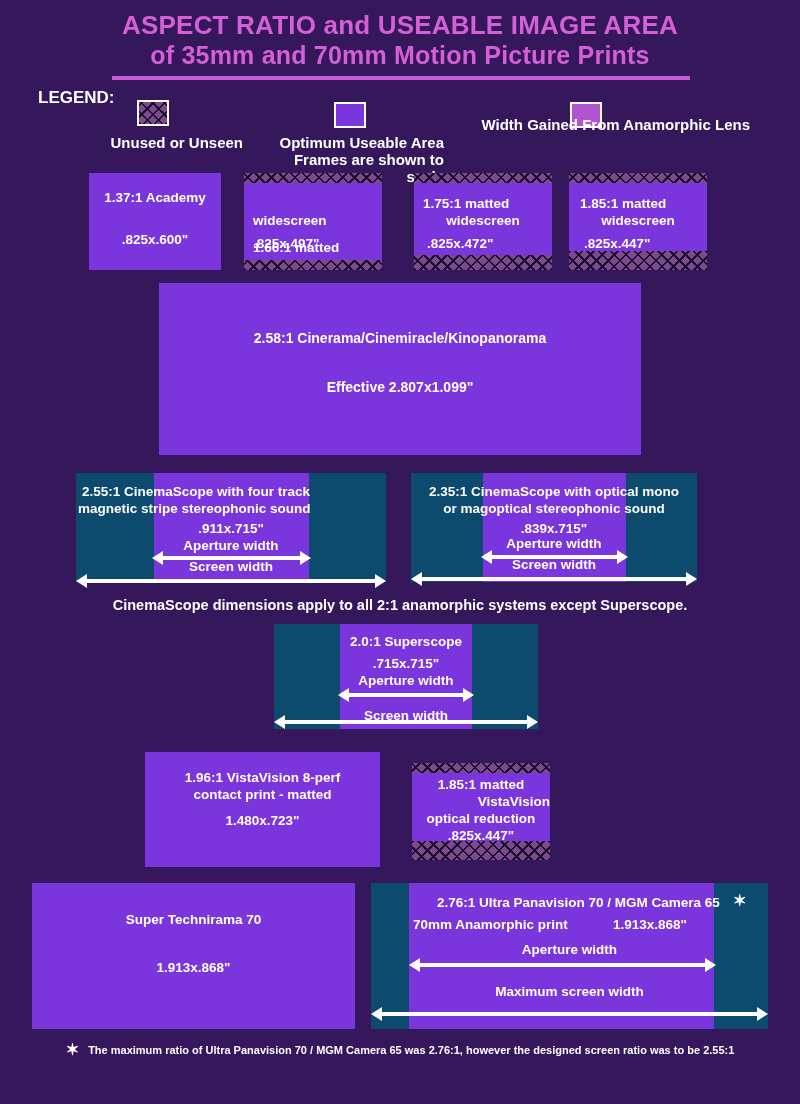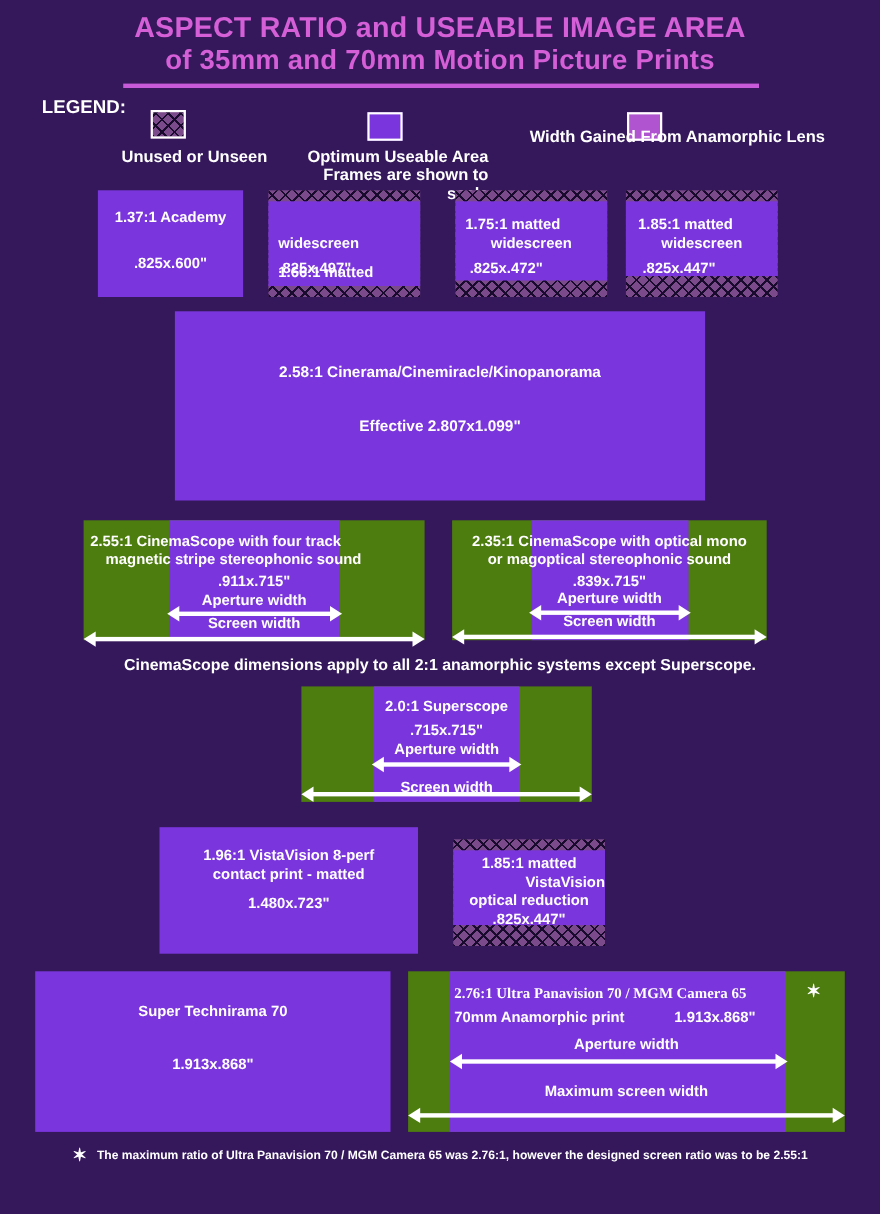--- a/index.html
+++ b/index.html
@@ -37,21 +37,21 @@
       repeating-linear-gradient(45deg, #190b2e 0 1.6px, transparent 1.6px 8px),
       repeating-linear-gradient(-45deg, #190b2e 0 1.6px, transparent 1.6px 8px);
   }
   .sw-optimum{background:#7b35dc;}
   .sw-gained{background:#b055cf;}
   .legend-cap{color:#ffffff;font-weight:bold;font-size:15px;text-align:right;}
 
   
   .frame{box-sizing:border-box;}
   .optimum{background:#7b35dc;}
-  .gained{background:#4d7c0f;}
+  .gained{background:#0c4a6e;}
   .hatch{
     background:#7b4a8a;
     background-image:
       repeating-linear-gradient(45deg, #190b2e 0 1.7px, transparent 1.7px 8.4px),
       repeating-linear-gradient(-45deg, #190b2e 0 1.7px, transparent 1.7px 8.4px);
   }
   .ftext{
     color:#ffffff;font-weight:bold;font-size:13.5px;line-height:17px;
     position:absolute;left:0;width:100%;text-align:center;
   }
@@ -124,21 +124,21 @@
   </div>
 
   <div class="abs frame optimum" style="left:159px;top:283px;width:482px;height:172px;">
     <div class="ftext" style="top:47px;font-size:14px;">2.58:1 Cinerama/Cinemiracle/Kinopanorama</div>
     <div class="ftext" style="top:96px;font-size:14px;">Effective 2.807x1.099"</div>
   </div>
 
   <div class="abs frame gained" style="left:76px;top:473px;width:310px;height:109px;">
     <div class="abs optimum" style="left:78px;top:0;width:155px;height:109px;"></div>
     <div class="ftext lft" style="top:10px;padding-left:6px;box-sizing:border-box;">2.55:1 CinemaScope with four track</div>
-    <div class="ftext lft" style="top:27px;padding-left:20px;box-sizing:border-box;">magnetic stripe stereophonic sound</div>
+    <div class="ftext lft" style="top:27px;padding-left:2px;box-sizing:border-box;">magnetic stripe stereophonic sound</div>
     <div class="ftext" style="top:47px;">.911x.715"</div>
     <div class="ftext" style="top:64px;">Aperture width</div>
     <div class="arrow" style="left:76px;top:78px;width:159px;">
       <div class="hl"></div>
         <div class="bar"></div>
         <div class="hr"></div>
     </div>
     <div class="ftext" style="top:85px;">Screen width</div>
     <div class="arrow" style="left:0px;top:101px;width:310px;">
       <div class="hl"></div>
@@ -200,21 +200,21 @@
     <div class="ftext" style="top:64px;">.825x.447"</div>
   </div>
 
   <div class="abs frame optimum" style="left:32px;top:883px;width:323px;height:146px;">
     <div class="ftext" style="top:28px;">Super Technirama 70</div>
     <div class="ftext" style="top:76px;">1.913x.868"</div>
   </div>
 
   <div class="abs frame gained" style="left:371px;top:883px;width:397px;height:146px;">
     <div class="abs optimum" style="left:38px;top:0;width:305px;height:146px;"></div>
-    <div class="ftext lft" style="top:11px;padding-left:42px;box-sizing:border-box;font-family:Liberation Serif, serif;">2.76:1 Ultra Panavision 70 / MGM Camera 65</div>
+    <div class="ftext lft" style="top:11px;padding-left:66px;box-sizing:border-box;">2.76:1 Ultra Panavision 70 / MGM Camera 65</div>
     <div class="abs aster" style="left:362px;top:8px;color:#ffffff;">✶</div>
     <div class="ftext lft" style="top:33px;padding-left:42px;box-sizing:border-box;">70mm Anamorphic print</div>
     <div class="ftext lft" style="top:33px;padding-left:242px;box-sizing:border-box;">1.913x.868"</div>
     <div class="ftext" style="top:58px;">Aperture width</div>
     <div class="arrow" style="left:38px;top:75px;width:307px;">
       <div class="hl"></div>
         <div class="bar"></div>
         <div class="hr"></div>
     </div>
     <div class="ftext" style="top:100px;">Maximum screen width</div>

